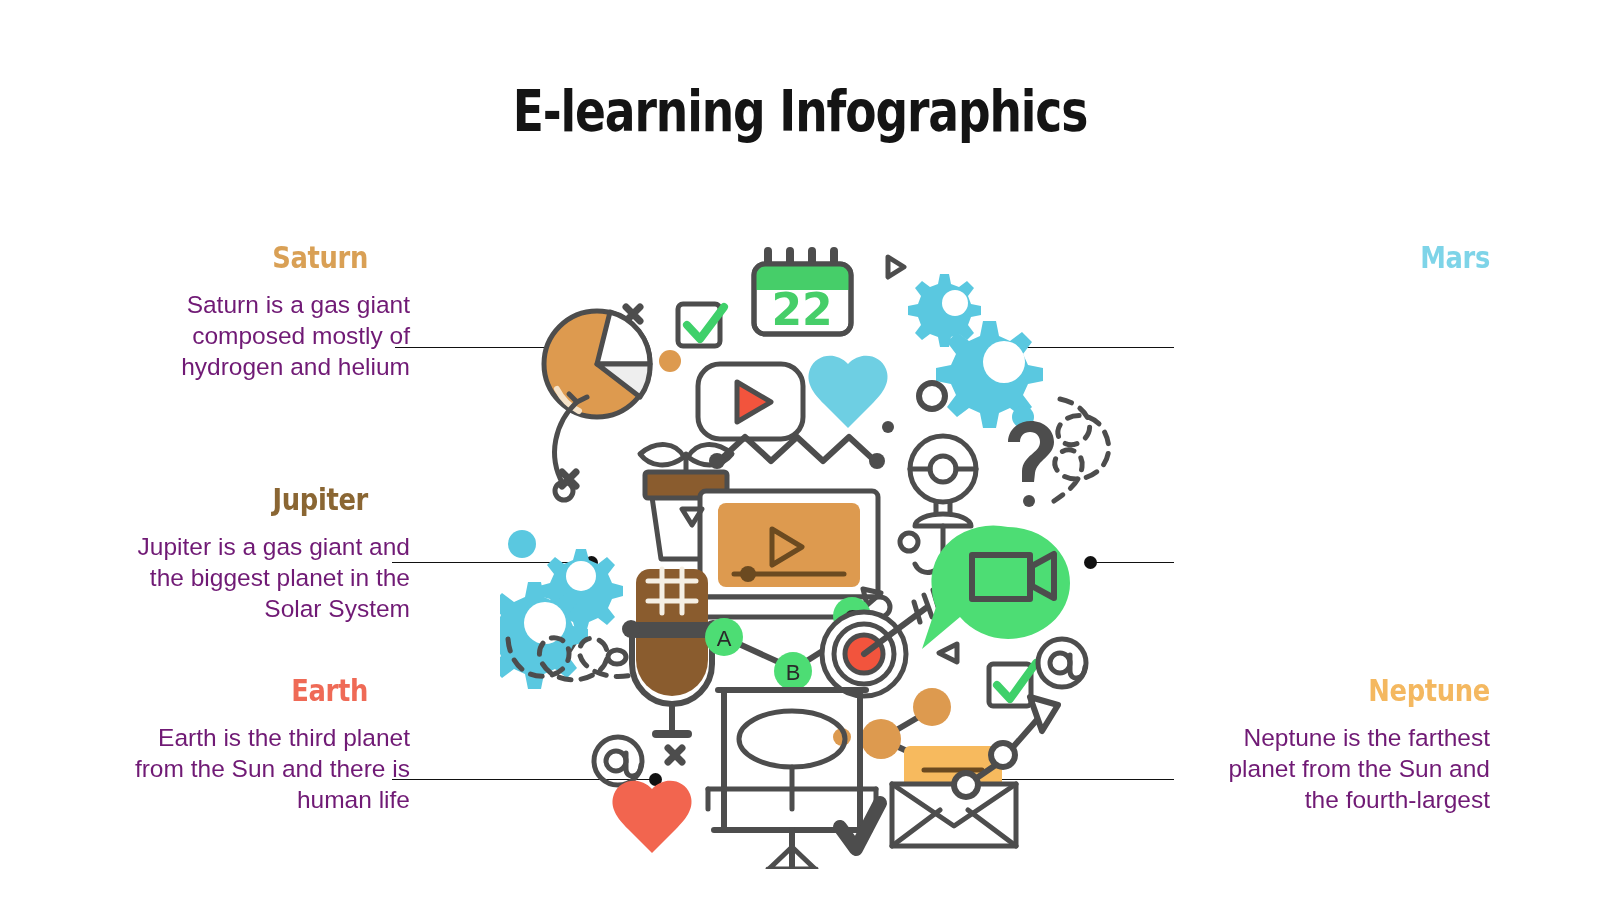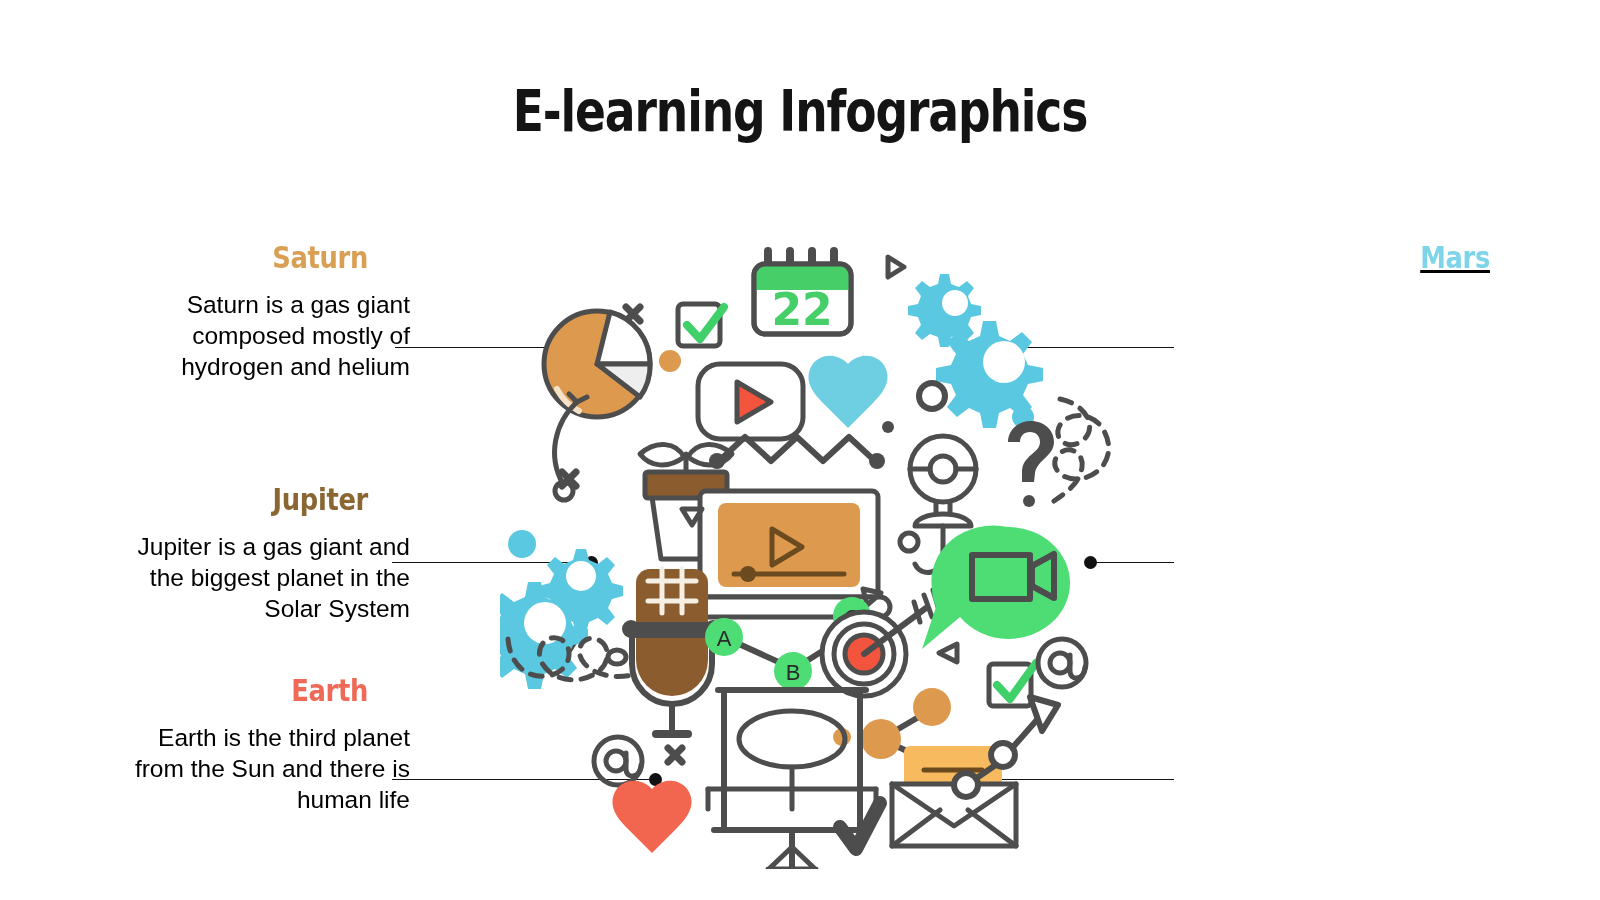--- a/index.html
+++ b/index.html
@@ -19,39 +19,39 @@
     font-weight: bold;
     font-size: 57px;
     letter-spacing: -1.4px;
     color: #141414;
     transform: scaleX(0.80);
     transform-origin: center top;
   }
 
   .col { position: absolute; width: 300px; }
   .col-left  { left: 110px; text-align: right; }
-  .col-right { left: 1190px; text-align: right; text-decoration: underline; }
+  .col-right { left: 1190px; text-align: right; }
 
   .item-title {
     font-family: "DejaVu Sans", sans-serif;
     font-weight: bold;
     font-size: 30px;
     letter-spacing: -0.4px;
     transform: scaleX(0.86);
     margin-bottom: 14px;
     white-space: nowrap;
   }
   .col-left .item-title  { transform-origin: left center; }
   .col-right .item-title { transform-origin: right center; }
 
   .item-desc {
     font-family: "Liberation Sans", sans-serif;
     font-size: 24.5px;
     line-height: 31px;
-    color: #000000;
+    color: #701a75;
   }
 
   
   .connector {
     position: absolute;
     height: 0;
     border-top: 1.6px solid #111;
   }
   .conn-dot {
     position: absolute;
@@ -83,20 +83,24 @@
   <div class="col col-left" style="top:673px">
     <div class="item-title" style="color: rgb(239, 106, 86);">Earth</div>
     <div class="item-desc">Earth is the third planet from the Sun and there is human life</div>
   </div>
 
   <div class="col col-right" style="top:240px">
     <div class="item-title" style="color: rgb(126, 212, 232);">Mars</div>
   </div>
 
 
+  <div class="col col-right" style="top:673px">
+    <div class="item-title" style="color: rgb(244, 184, 96);">Neptune</div>
+    <div class="item-desc">Neptune is the farthest planet from the Sun and the fourth-largest</div>
+  </div>
 
   <div class="connector" style="left:395px; top:347px; width:190px;"></div>
   <div class="conn-dot" style="left:580px; top:341px;"></div>
 
   <div class="connector" style="left:392px; top:562px; width:198px;"></div>
   <div class="conn-dot" style="left:585px; top:556px;"></div>
 
   <div class="connector" style="left:392px; top:779px; width:263px;"></div>
   <div class="conn-dot" style="left:649px; top:773px;"></div>
 

